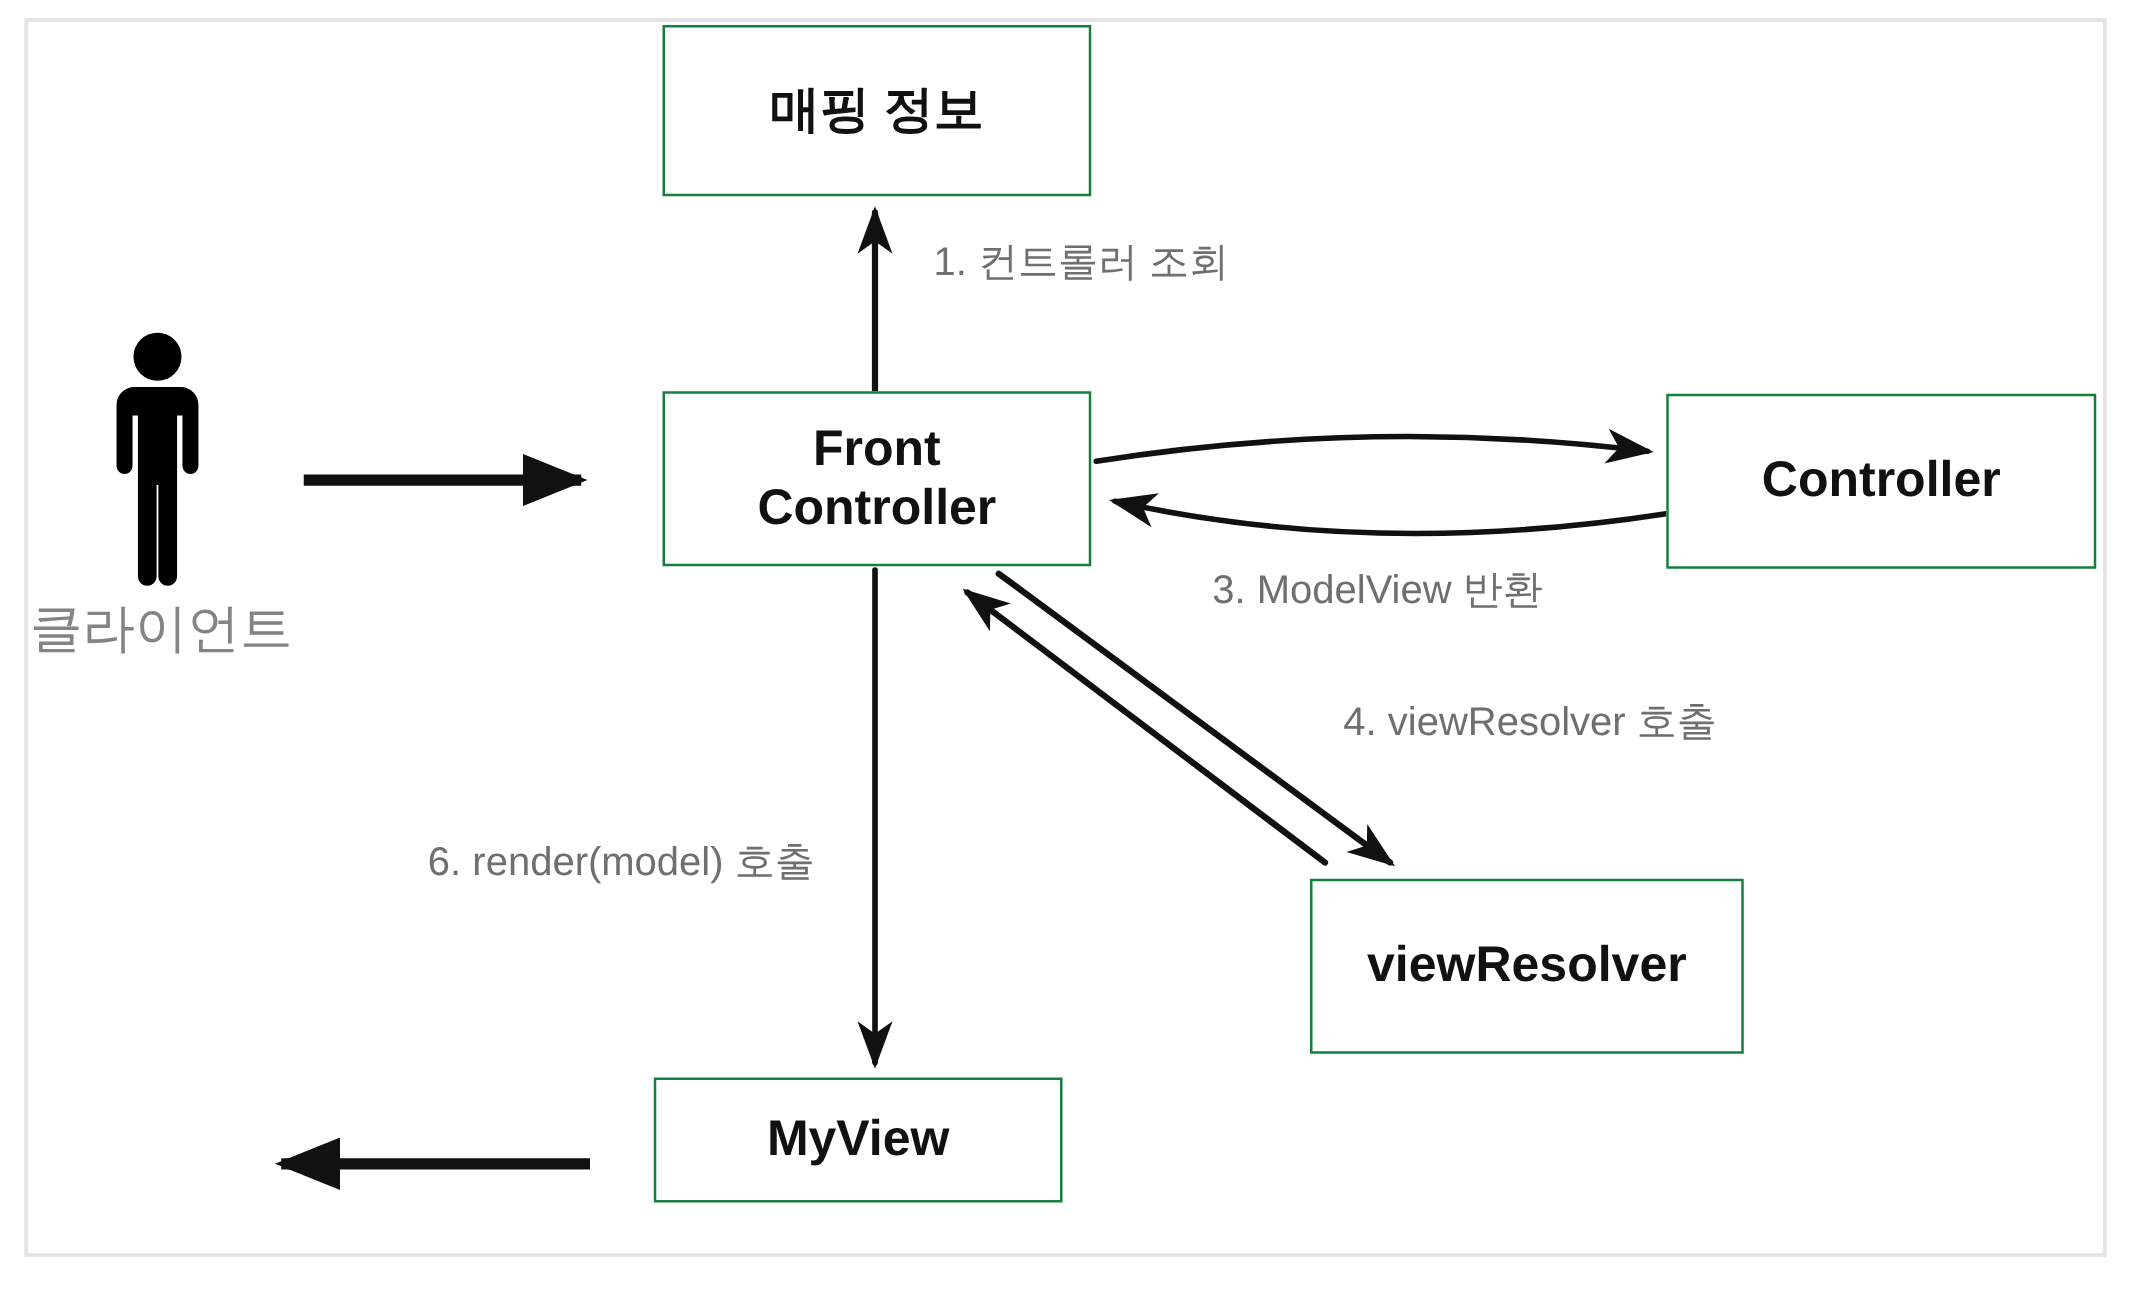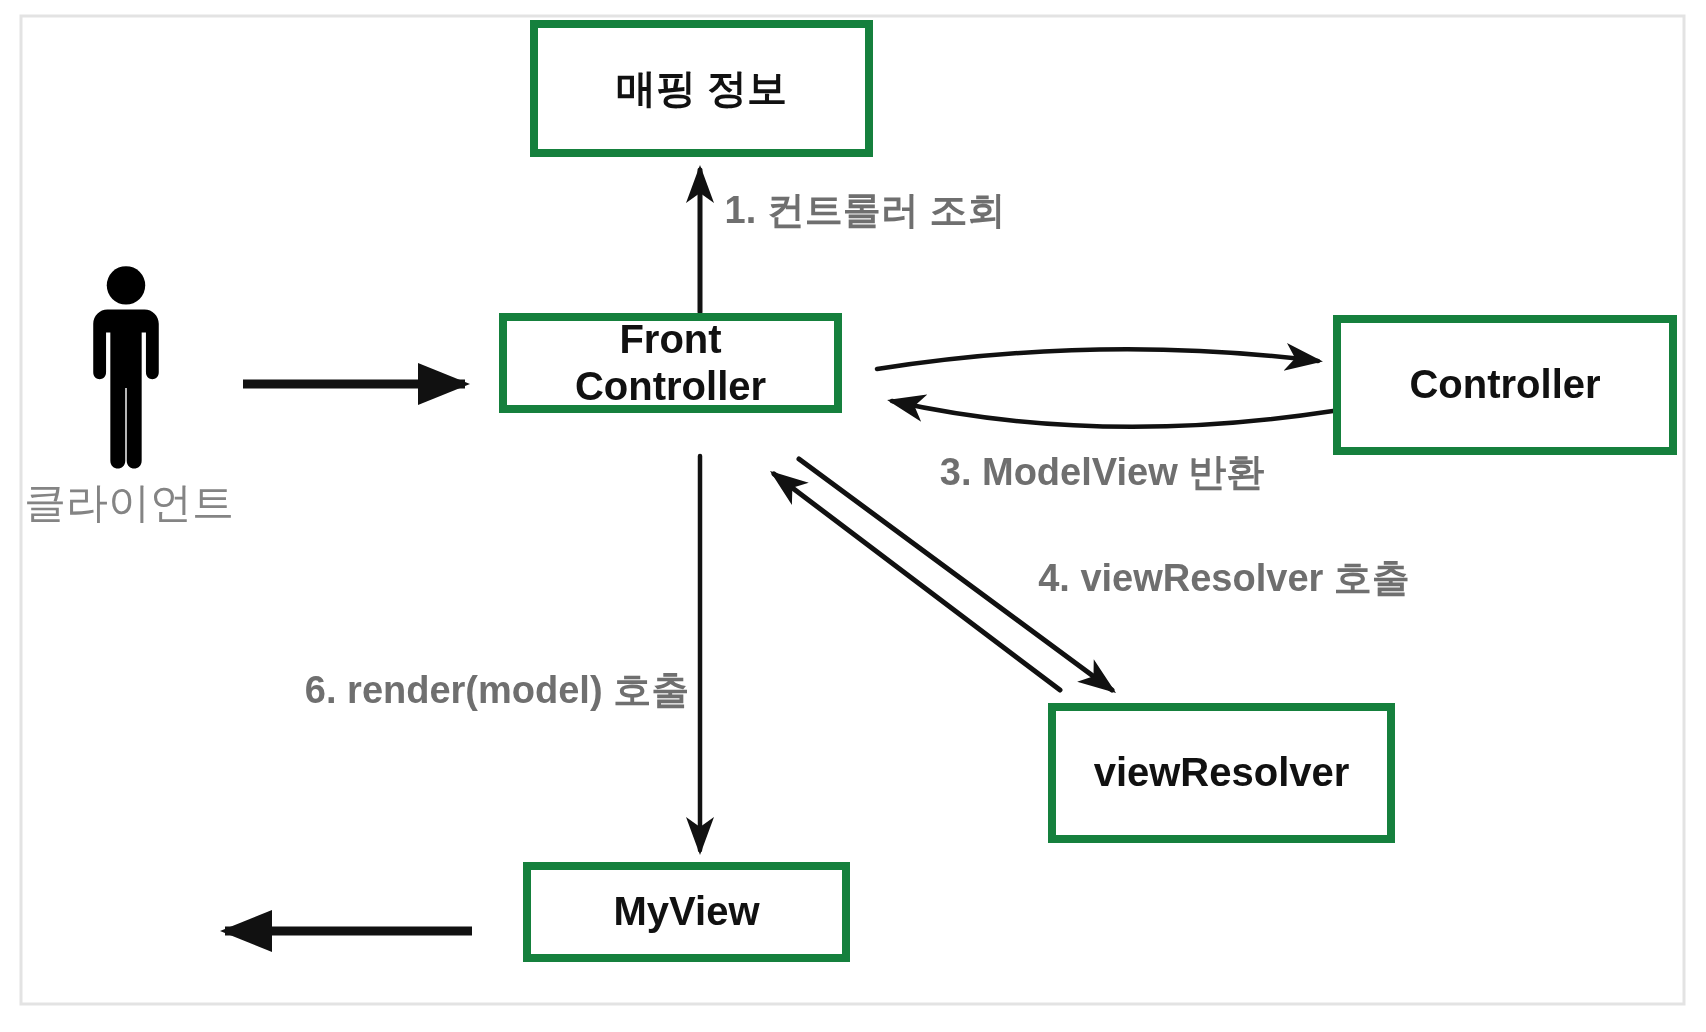--- a/index.html
+++ b/index.html
@@ -12,44 +12,44 @@
     overflow: hidden;
   }
   #arrow-layer {
     position: absolute;
     left: 0; top: 0;
     width: 1706px; height: 1032px;
   }
   .box {
     position: absolute;
     box-sizing: border-box;
-    border: 8px solid #15803d;
+    border: 2px solid #15803d;
     background: #ffffff;
     display: flex;
     align-items: center;
     justify-content: center;
     flex-direction: column;
     font-weight: 700;
     font-size: 40px;
     line-height: 1.18;
     color: #111111;
     text-align: center;
   }
   #box-mapping-info   { left: 530px;  top: 20px;  width: 343px; height: 137px; }
-  #box-front-controller{ left: 499px; top: 313px; width: 343px; height: 100px; }
+  #box-front-controller{ left: 530px; top: 313px; width: 343px; height: 140px; }
   #box-controller     { left: 1333px; top: 315px; width: 344px; height: 140px; }
   #box-view-resolver  { left: 1048px; top: 703px; width: 347px; height: 140px; }
   #box-my-view        { left: 523px;  top: 862px; width: 327px; height: 100px; }
 
   .step-label {
     position: absolute;
     transform: translate(-50%, -50%);
     white-space: nowrap;
-    font-weight: 700;
-    font-size: 38px;
+    font-weight: 400;
+    font-size: 32px;
     color: #6f6f6f;
   }
   #label-step1 { left: 865px;  top: 210px; }
   #label-step2 { left: 1115px; top: 323px; }
   #label-step3 { left: 1102px; top: 472px; }
   #label-step4 { left: 1224px; top: 578px; }
   #label-step5 { left: 851px;  top: 680px; }
   #label-step6 { left: 497px;  top: 690px; }
 
   .io-label {

